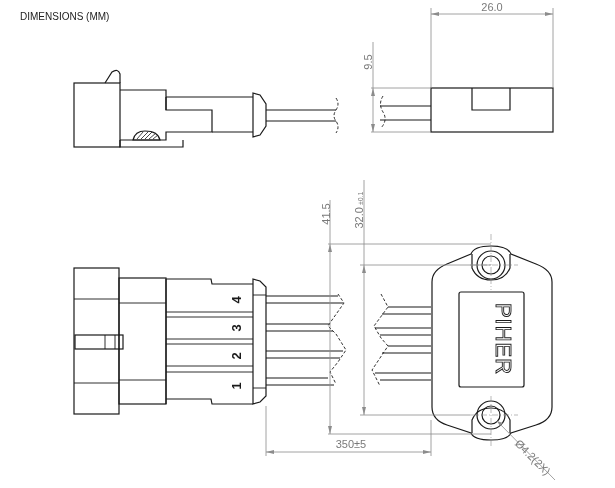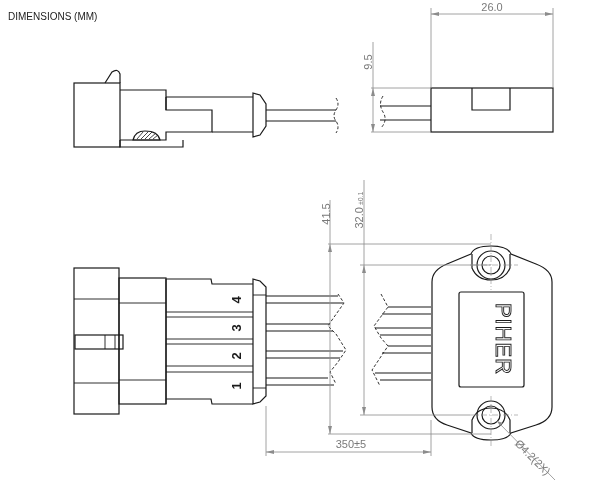--- a/index.html
+++ b/index.html
@@ -1,17 +1,17 @@
 <!DOCTYPE html>
 <html><head>
 <meta charset="utf-8">
 <style>
   html, body { margin: 0; padding: 0; background: #ffffff; }
   body { width: 615px; height: 488px; position: relative; overflow: hidden; font-family: "Liberation Sans", sans-serif; }
-  .title { position: absolute; left: 8px; top: 11px; font-size: 10px; color: #222; letter-spacing: 0px; }
+  .title { position: absolute; left: 20px; top: 11px; font-size: 10px; color: #222; letter-spacing: 0px; }
   svg { position: absolute; left: 0; top: 0; }
   .k { stroke: #1a1a1a; stroke-width: 1.2; fill: none; }
   .kt { stroke: #1a1a1a; stroke-width: 0.9; fill: none; }
   .d { stroke: #8c8c8c; stroke-width: 0.8; fill: none; }
   .dt { fill: #7a7a7a; font-family: "Liberation Sans", sans-serif; font-size: 11px; }
   .pn { fill: #1a1a1a; font-family: "Liberation Sans", sans-serif; font-size: 13px; font-weight: bold; }
   .brand { fill: none; stroke: #1a1a1a; stroke-width: 0.9; font-family: "Liberation Sans", sans-serif; font-size: 22px; letter-spacing: 1px; }
   .arr { fill: #8c8c8c; }
   .cl { stroke: #8c8c8c; stroke-width: 0.6; stroke-dasharray: 6 2 1 2; fill: none; }
   .brk { stroke: #1a1a1a; stroke-width: 0.9; stroke-dasharray: 3 2; fill: none; }

